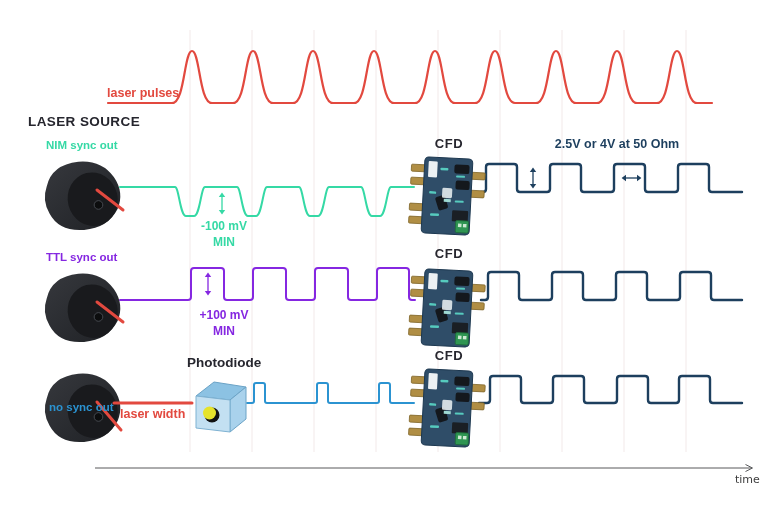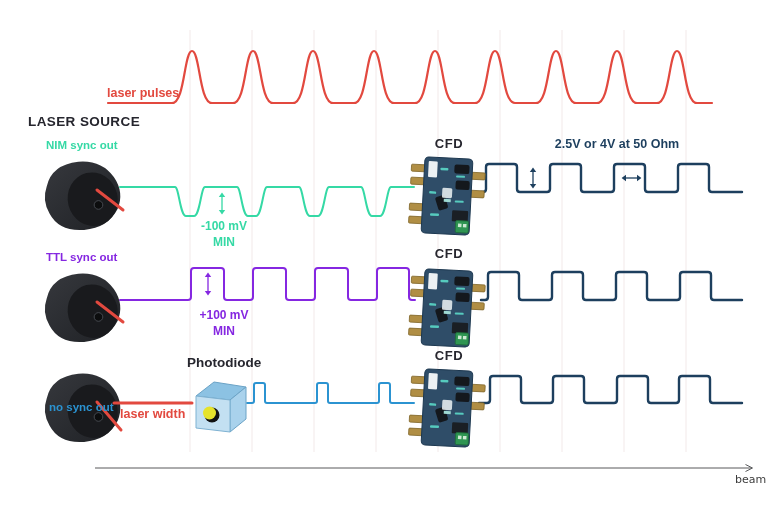--- a/index.html
+++ b/index.html
@@ -180,14 +180,14 @@
     <div>+100 mV</div>
     <div>MIN</div>
   </div>
   <div class="label cfd cfd2 ctr">CFD</div>
 
   <div class="label sync nos-sync">no sync out</div>
   <div class="label photol">Photodiode</div>
   <div class="label beaml">laser width</div>
   <div class="label cfd cfd3 ctr">CFD</div>
 
-  <div class="label timel">beam</div>
+  <div class="label timel">time</div>
 </div>
 
 </body></html>

